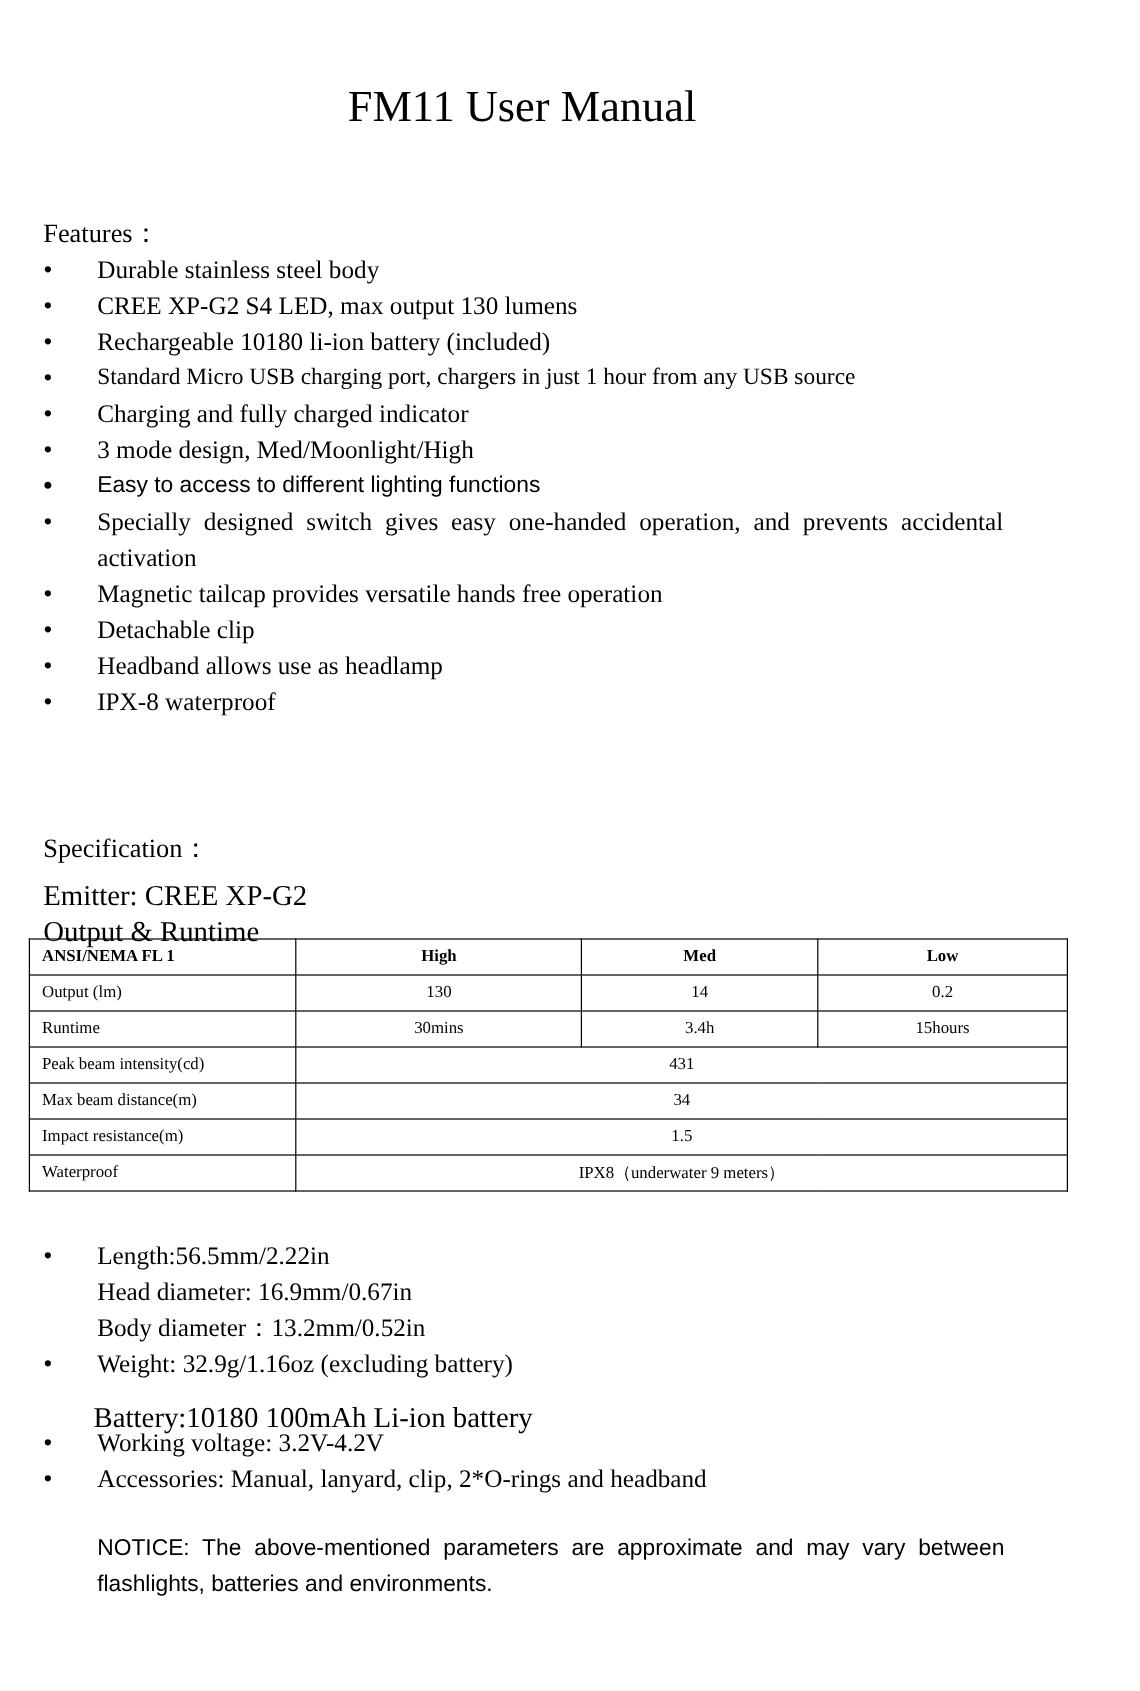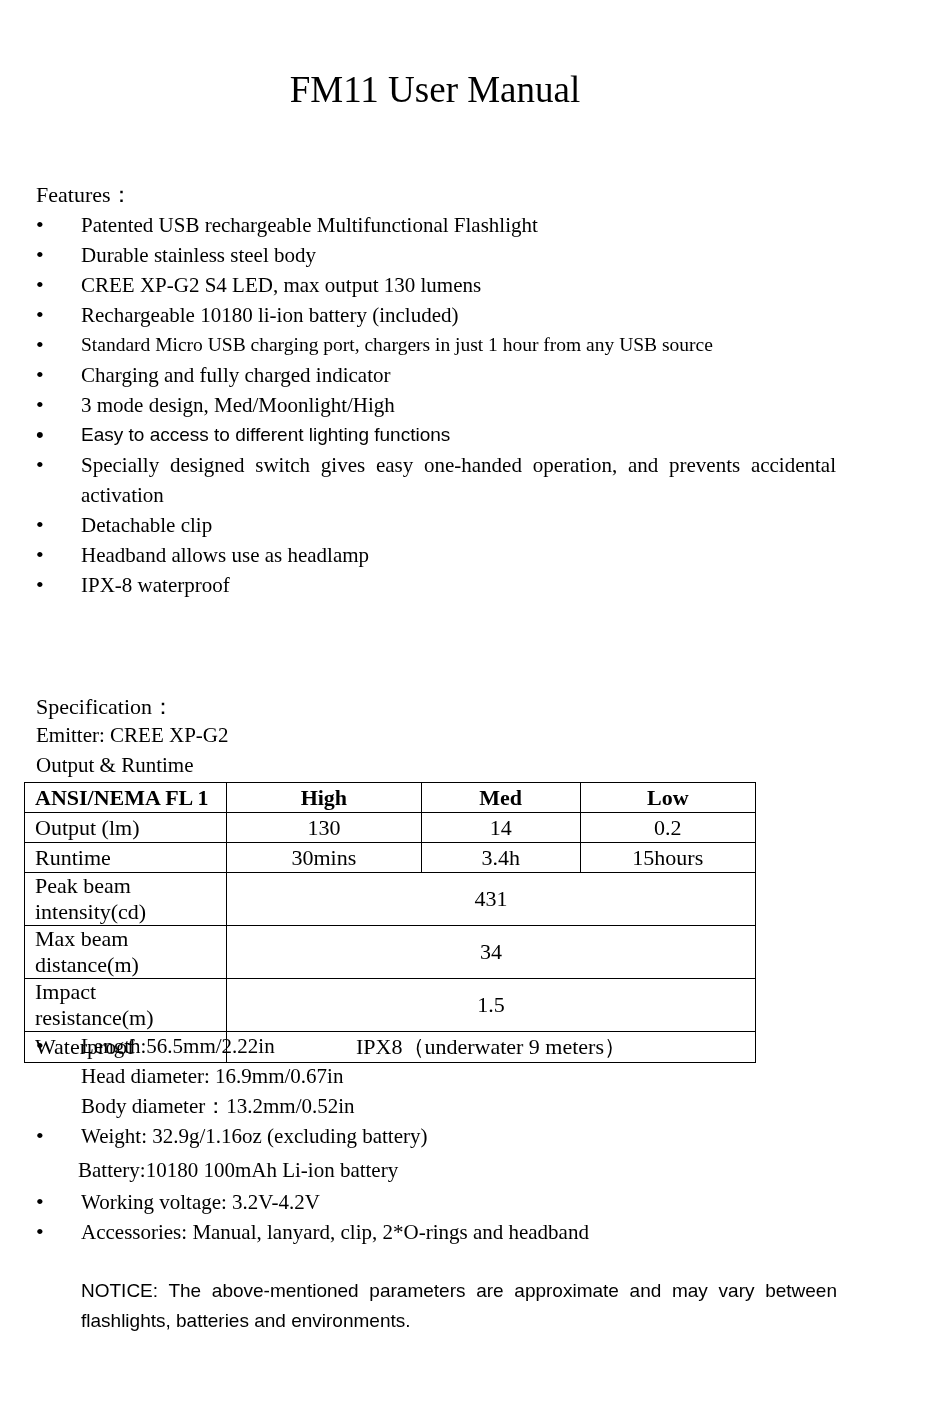--- a/index.html
+++ b/index.html
@@ -1,46 +1,46 @@
 <!DOCTYPE html>
 <html><head>
 <meta charset="utf-8">
 <style>
   html, body { margin: 0; padding: 0; background: #ffffff; }
   body { width: 950px; height: 1409px; position: relative; color: #000; font-family: "Liberation Serif", serif; overflow: hidden; }
   .title { position: absolute; top: 68px; left: 0; width: 870px; text-align: center; font-size: 37px; }
   .h { position: absolute; left: 36px; font-size: 22px; font-weight: normal; }
-  .line { position: absolute; left: 36px; font-size: 21px; }
+  .line { position: absolute; left: 36px; font-size: 24px; margin-top: 11px; }
   ul.bl { position: absolute; left: 36px; width: 800px; margin: 0; padding: 0; list-style: none; }
   ul.bl li { position: relative; padding-left: 45px; font-size: 21px; line-height: 30px; text-align: justify; }
   ul.bl li::before { content: "\2022"; position: absolute; left: 0; top: 0; font-size: 22px; }
   ul.bl li.sans { font-family: "Liberation Sans", sans-serif; font-size: 19px; }
   ul.bl li.noBullet::before { content: ""; }
-  table.spec { position: absolute; left: 24px; top: 782px; width: 732px; border-collapse: collapse; font-size: 22px; }
+  table.spec { position: absolute; left: 24px; top: 782px; width: 866px; border-collapse: collapse; font-size: 14px; }
   table.spec td { border: 1.5px solid #000; height: 29px; padding: 0 10px; }
   table.spec td.c { text-align: center; margin-left: 44px; }
   table.spec tr.head td { font-weight: bold; }
   .notice { position: absolute; left: 81px; top: 1276px; width: 756px; font-family: "Liberation Sans", sans-serif; font-size: 19px; line-height: 30px; text-align: justify; }
 </style>
 </head>
 <body>
 
 <div class="title">FM11 User Manual</div>
 
 <div class="h" style="top:180px;">Features：</div>
 <ul class="bl" style="top:210px;">
-  <li>Patented USB rechargeable Multifunctional Flashlight</li>
   <li>Durable stainless steel body</li>
   <li>CREE XP-G2 S4 LED, max output 130 lumens</li>
   <li>Rechargeable 10180 li-ion battery (included)</li>
   <li style="font-size:19.5px;">Standard Micro USB charging port, chargers in just 1 hour from any USB source</li>
   <li>Charging and fully charged indicator</li>
   <li>3 mode design, Med/Moonlight/High</li>
   <li class="sans">Easy to access to different lighting functions</li>
   <li>Specially designed switch gives easy one-handed operation, and prevents accidental activation</li>
+  <li>Magnetic tailcap provides versatile hands free operation</li>
   <li>Detachable clip</li>
   <li>Headband allows use as headlamp</li>
   <li>IPX-8 waterproof</li>
 </ul>
 
 <div class="h" style="top:692px;">Specification：</div>
 <div class="line" style="top:723px;">Emitter: CREE XP-G2</div>
 <div class="line" style="top:753px;">Output &amp; Runtime</div>
 
 <table class="spec">

